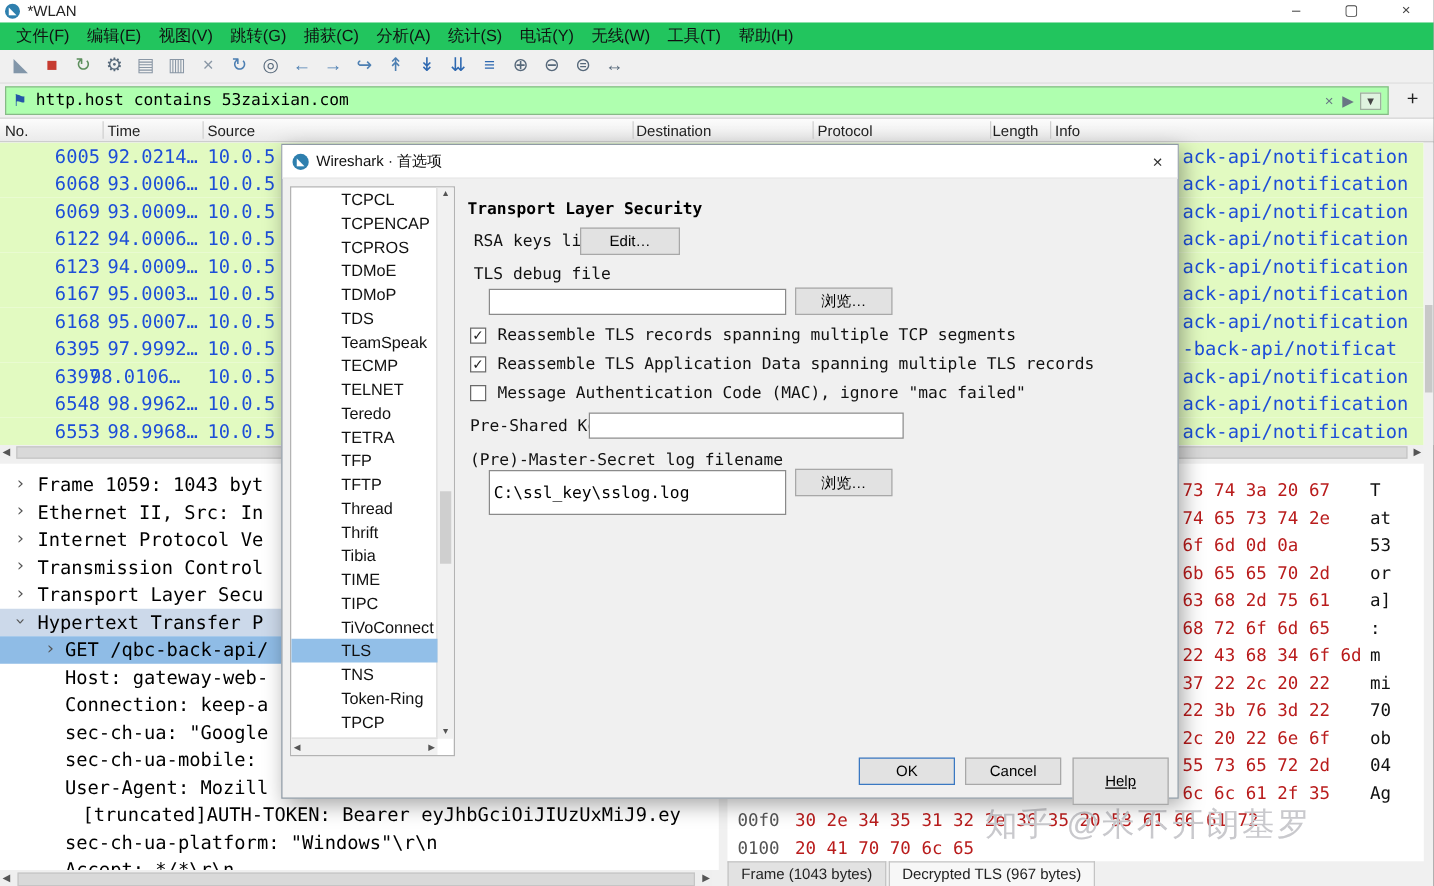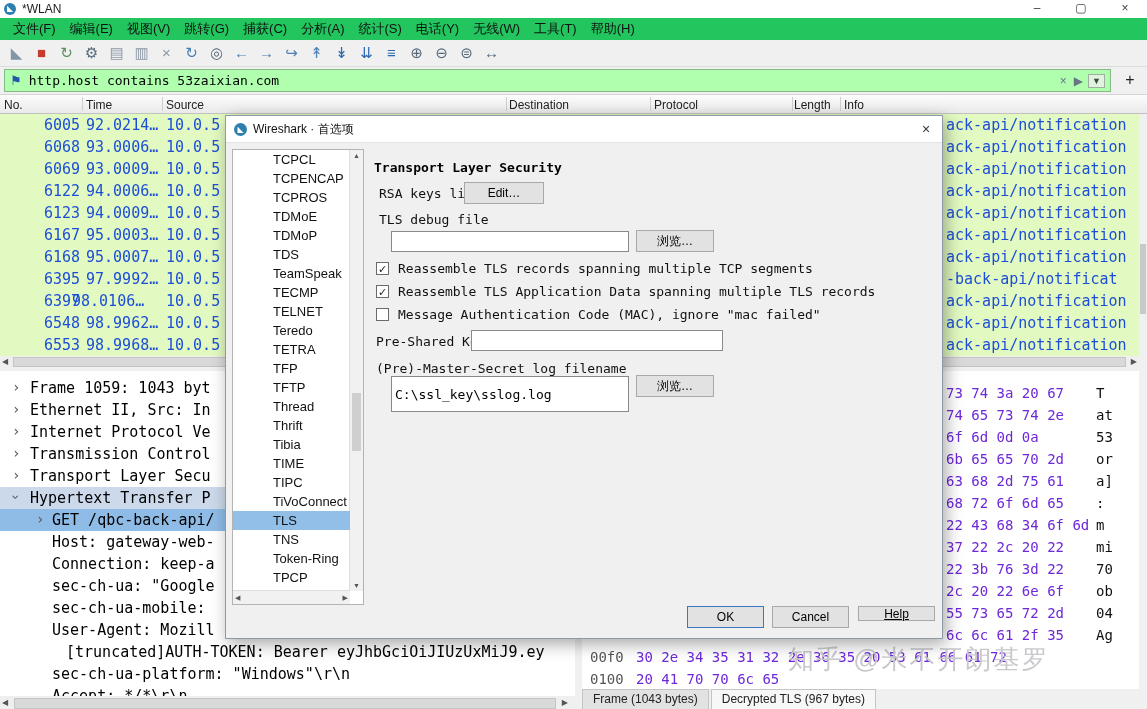--- a/index.html
+++ b/index.html
@@ -60,21 +60,21 @@
   .dt-text{position:absolute;top:2px;font-size:15px;color:#000;white-space:pre;}
   .chev{position:absolute;top:2px;font-size:14px;color:#555;}
   .chev.down{transform:rotate(90deg);}
   .details-hscroll{position:absolute;left:0;top:696px;width:570px;height:13px;background:#efefef;}
   .dh-thumb{position:absolute;left:14px;right:14px;top:2px;height:9px;background:#d9d9d9;border:1px solid #c5c5c5;}
 
   
   .bytes{position:absolute;left:582px;top:371px;width:557px;height:318px;background:#fff;overflow:hidden;}
   .by-row{position:absolute;left:0;width:100%;height:22px;}
   .by-off{position:absolute;left:8px;top:2px;font-size:14px;color:#555;}
-  .by-hex{position:absolute;top:2px;font-size:14px;color:#6d28d9;white-space:pre;}
+  .by-hex{position:absolute;top:2px;font-size:14px;color:#b91c1c;white-space:pre;}
   .by-ascii{position:absolute;left:514px;top:2px;font-size:14px;color:#111;white-space:pre;}
   .bytes-tabs{position:absolute;left:582px;top:689px;height:20px;display:flex;gap:2px;}
   .btab{font-size:12px;padding:2px 10px;background:#e2e2e2;border:1px solid #c4c4c4;border-bottom:none;
         color:#222;white-space:nowrap;}
   .btab.active{background:#f7f7f7;}
 
   .watermark{position:absolute;left:788px;top:642px;font-size:26px;color:#c9c9cd;letter-spacing:2px;z-index:5;}
 
   
   .dialog{position:absolute;left:225px;top:115px;width:718px;height:524px;background:#f0f0f0;
@@ -101,21 +101,21 @@
   .lbl-debug{left:153px;top:96px;}
   .lbl-psk{left:150px;top:218px;}
   .lbl-keylog{left:150px;top:245px;}
   .dlg-btn{position:absolute;background:#e2e2e2;border:1px solid #a8a8a8;font-size:12px;
            font-family:"Liberation Sans",sans-serif;text-align:center;padding:0;}
   .btn-edit{left:238px;top:66px;width:80px;height:22px;}
   .btn-browse1{left:410px;top:114px;width:78px;height:22px;}
   .btn-browse2{left:410px;top:259px;width:78px;height:22px;}
   .btn-ok{left:461px;top:490px;width:77px;height:22px;border-color:#3a78c2;}
   .btn-cancel{left:546px;top:490px;width:77px;height:22px;}
-  .btn-help{left:632px;top:490px;width:77px;height:15px;text-decoration:underline;}
+  .btn-help{left:632px;top:490px;width:77px;height:38px;text-decoration:underline;}
   .dlg-input{position:absolute;background:#fff;border:1px solid #8a8a8a;font-size:13px;
              font-family:"DejaVu Sans Mono","Liberation Mono",monospace;padding:0 3px;box-sizing:border-box;}
   .inp-debug{left:165px;top:115px;width:238px;height:21px;}
   .inp-psk{left:245px;top:214px;width:252px;height:21px;}
   .inp-keylog{left:165px;top:260px;width:238px;height:36px;}
   .cb-box{position:absolute;left:150px;width:13px;height:13px;background:#fff;border:1px solid #6a6a6a;
           font-size:11px;line-height:12px;text-align:center;color:#222;box-sizing:border-box;}
   .cb-label{position:absolute;left:172px;font-size:13px;color:#111;white-space:pre;}
 </style>
 </head>

